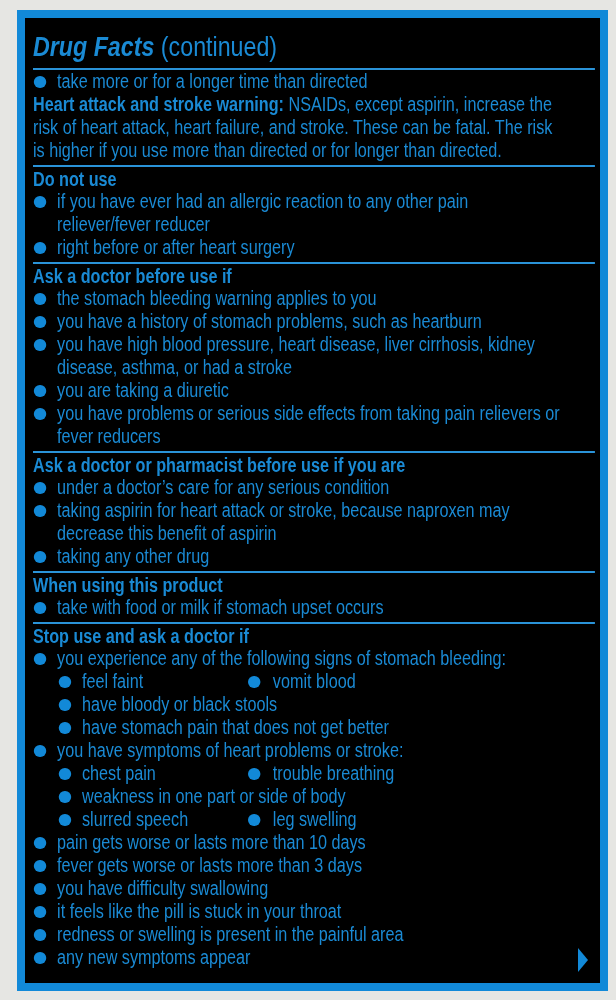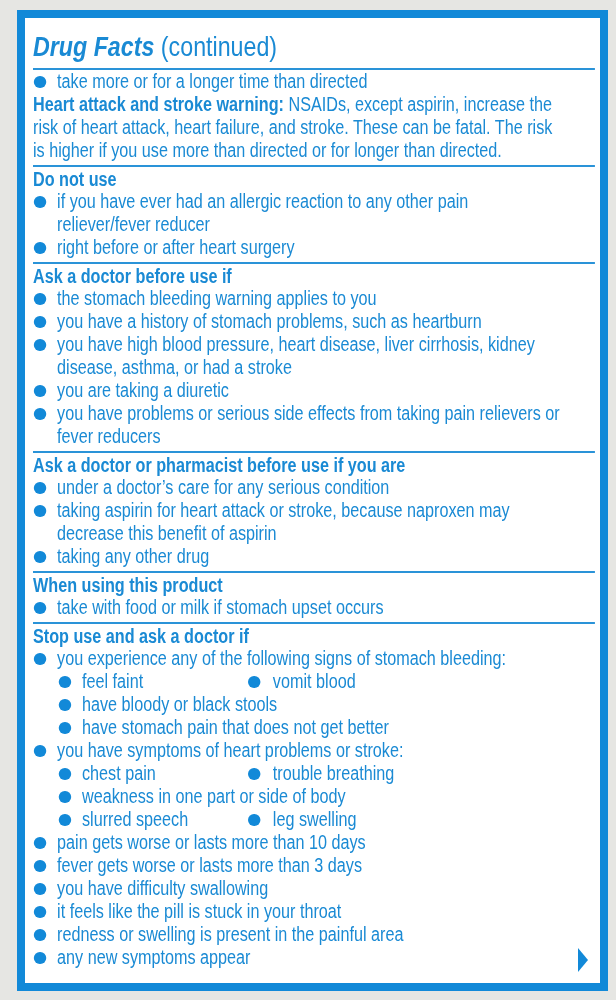--- a/index.html
+++ b/index.html
@@ -5,21 +5,21 @@
   html, body { margin:0; padding:0; }
   body {
     width:616px; height:1000px; overflow:hidden;
     background:#e6e6e3;
     font-family:"Liberation Sans", sans-serif;
     position:relative;
   }
   .panel {
     position:absolute; left:17px; top:10px; width:575px; height:965px;
     border:8px solid #1289d8;
-    background:#ffffff;
+    background:#000000;
   }
   .content {
     position:absolute; left:8px; top:0;
     width:677px;
     transform:scaleX(0.83); transform-origin:0 0;
     color:#1a8ad4;
   }
   .title {
     height:50px; line-height:58px; font-size:28px; white-space:nowrap;
   }

